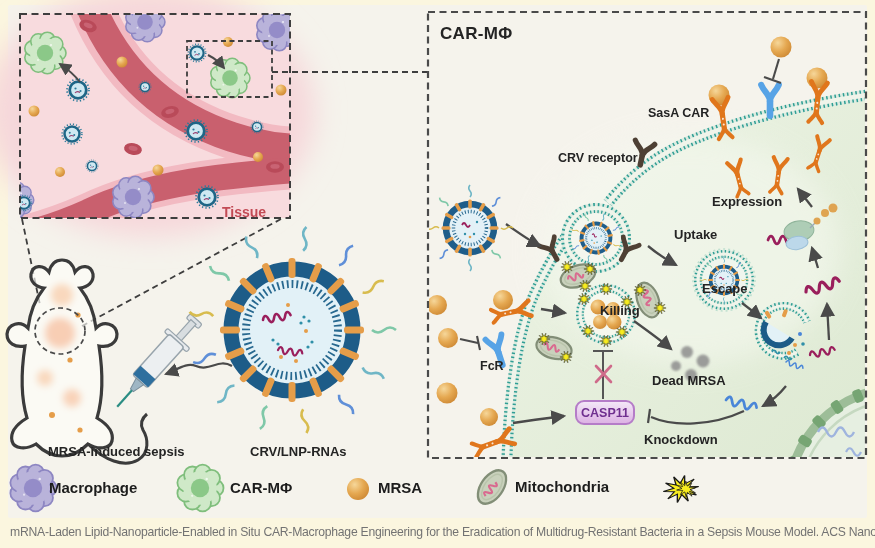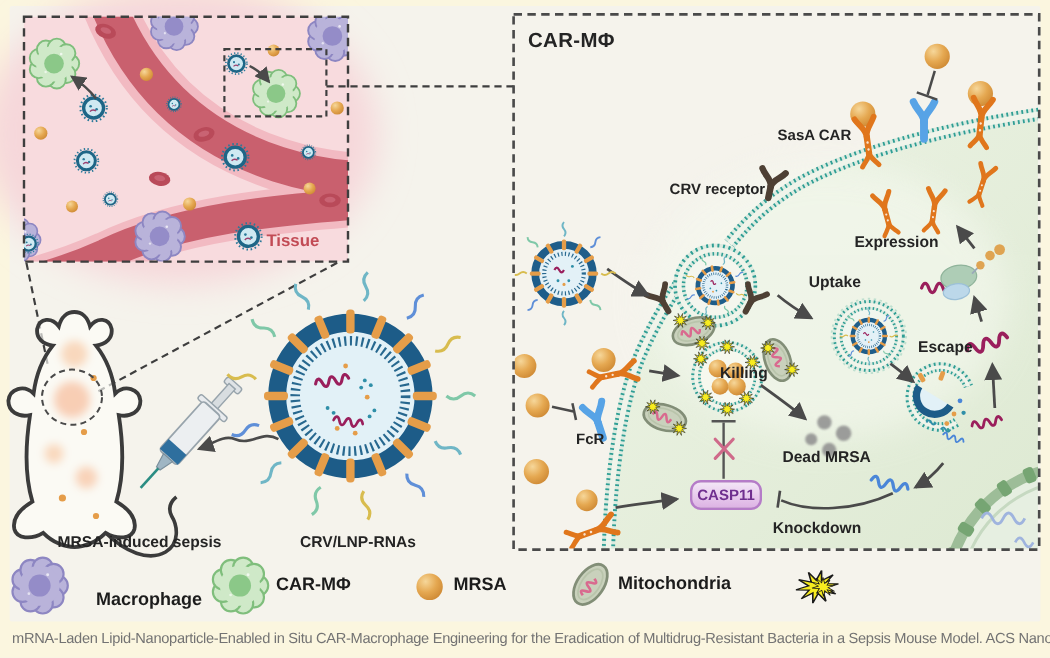--- a/index.html
+++ b/index.html
@@ -499,36 +499,36 @@
   <circle cx="358" cy="489" r="11" fill="url(#mrsaGrad)"></circle>
   <use href="#mito" transform="translate(492,487) rotate(-55) scale(1.05)"></use>
   <g>
     <use href="#star" transform="translate(681,489) rotate(-8) scale(1.05,0.8)"></use>
     <use href="#star" transform="translate(686,489) rotate(22) scale(0.6,0.45)"></use>
   </g>
 </g>
 </svg>
 
 <div class="labels">
-  <div class="lab tissue-lab" style="left:222px;top:192px;">Tissue</div>
+  <div class="lab tissue-lab" style="left:222px;top:204px;">Tissue</div>
   <div class="lab lab-md" style="left:8px;top:444px;padding-left:40px;">MRSA-induced sepsis</div>
   <div class="lab lab-md" style="left:250px;top:444px;text-align:center;">CRV/LNP-RNAs</div>
 
   <div class="lab cell-title" style="left:440px;top:24px;">CAR-MΦ</div>
   <div class="lab lab-sm" style="left:648px;top:106px;">SasA CAR</div>
   <div class="lab lab-sm" style="left:558px;top:151px;">CRV receptor</div>
   <div class="lab lab-panel" style="left:712px;top:194px;">Expression</div>
   <div class="lab lab-panel" style="left:674px;top:227px;">Uptake</div>
   <div class="lab lab-panel" style="left:600px;top:270px;margin-top:33px;">Killing</div>
-  <div class="lab lab-panel" style="left:744px;top:281px;padding-left:21px;">Escape</div>
+  <div class="lab lab-panel" style="left:702px;top:281px;">Escape</div>
   <div class="lab lab-panel" style="left:652px;top:373px;">Dead MRSA</div>
   <div class="lab lab-sm" style="left:480px;top:359px;">FcR</div>
   <div class="lab lab-panel" style="left:644px;top:432px;">Knockdown</div>
   <div class="casp-pill">CASP11</div>
 
-  <div class="lab legend-lab" style="left:80px;top:479px;margin-top:12px;">Macrophage</div>
+  <div class="lab legend-lab" style="left:49px;top:479px;">Macrophage</div>
   <div class="lab legend-lab" style="left:230px;top:479px;">CAR-MΦ</div>
   <div class="lab legend-lab" style="left:378px;top:479px;">MRSA</div>
   <div class="lab legend-lab" style="left:515px;top:478px;">Mitochondria</div>
 
   <div class="caption">mRNA-Laden Lipid-Nanoparticle-Enabled in Situ CAR-Macrophage Engineering for the Eradication of Multidrug-Resistant Bacteria in a Sepsis Mouse Model. ACS Nano</div>
 </div>
 </div>
 
 </body></html>

